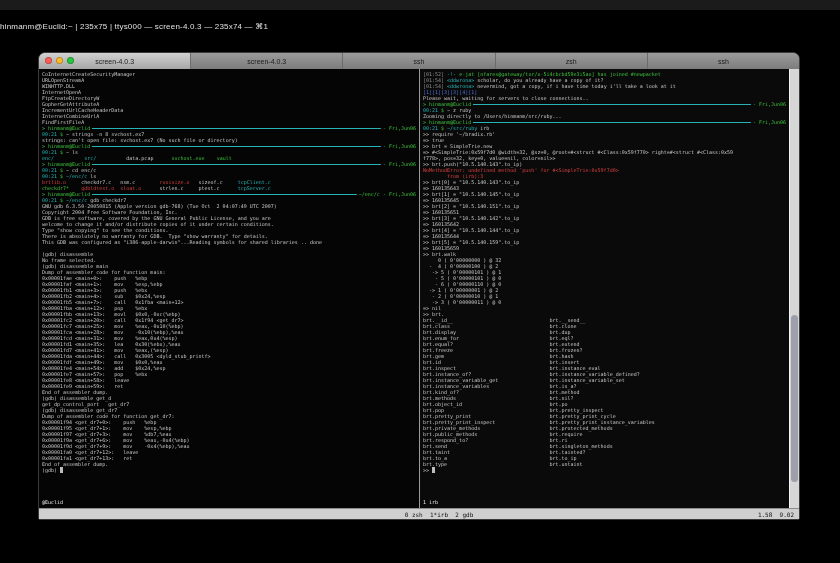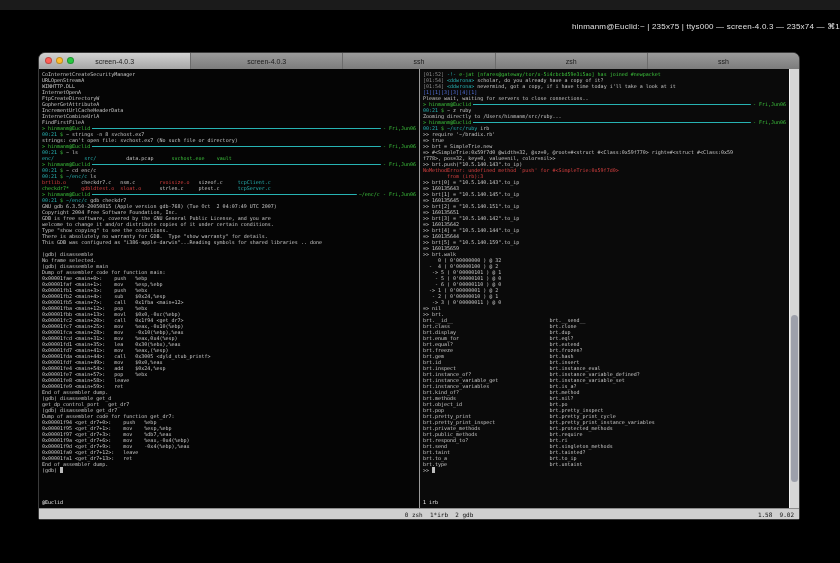--- a/index.html
+++ b/index.html
@@ -1,18 +1,18 @@
 <!DOCTYPE html>
 <html><head>
 <meta charset="utf-8">
 <style>
   html,body{margin:0;padding:0;width:840px;height:563px;background:#000;overflow:hidden;
     font-family:"DejaVu Sans Mono",monospace;}
   .menubar{position:absolute;top:0;left:0;width:840px;height:10px;background:#1b1b1b;}
-  .desktop-title{position:absolute;top:22px;left:0;width:840px;text-align:right;
+  .desktop-title{position:absolute;top:22px;left:0;width:840px;text-align:left;
     color:#e3e3e3;font-size:8px;font-family:"Liberation Sans",sans-serif;letter-spacing:.2px;}
   .window{position:absolute;left:38px;top:52px;width:762px;height:468px;background:#050505;
     border:1px solid #3a3a3a;border-radius:7px 7px 2px 2px;box-shadow:0 10px 34px rgba(0,0,0,.95);
     display:flex;flex-direction:column;box-sizing:border-box;}
   .titlebar{height:16px;border-radius:6px 6px 0 0;background:linear-gradient(#b5b5b5,#858585);
     position:relative;flex:0 0 auto;overflow:hidden;}
   .tabs{position:absolute;inset:0;display:flex;}
   .tab{flex:1;display:flex;align-items:center;justify-content:center;font-size:7px;color:#1c1c1c;
     font-family:"Liberation Sans",sans-serif;background:linear-gradient(#9b9b9b,#7c7c7c);
     border-left:1px solid #6c6c6c;overflow:hidden;white-space:nowrap;}

